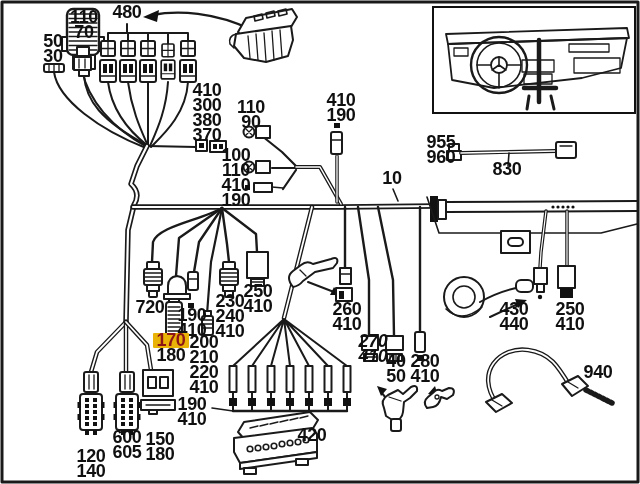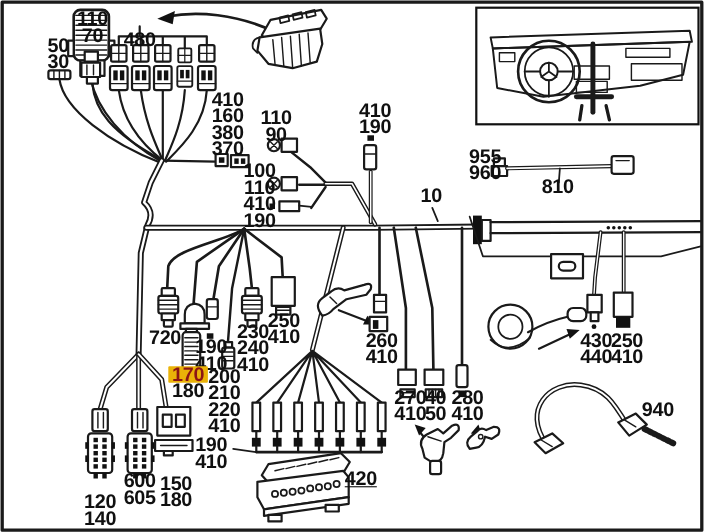--- a/index.html
+++ b/index.html
@@ -410,26 +410,26 @@
 
 <div id="labels">
       <div class="callout" style="left: 35px; top: 34px;">
         <span class="cl">50</span>
         <span class="cl">30</span>
       </div>
       <div class="callout" style="left: 66px; top: 10px;">
         <span class="cl">110</span>
         <span class="cl">70</span>
       </div>
-      <div class="callout" style="left: 109px; top: 5px; margin-top: 24px;">
+      <div class="callout" style="left: 109px; top: 5px;">
         <span class="cl">480</span>
       </div>
       <div class="callout" style="left: 189px; top: 83px;">
         <span class="cl">410</span>
-        <span class="cl">160</span>
+        <span class="cl">300</span>
         <span class="cl">380</span>
         <span class="cl">370</span>
       </div>
       <div class="callout" style="left: 233px; top: 100px;">
         <span class="cl">110</span>
         <span class="cl">90</span>
       </div>
       <div class="callout" style="left: 323px; top: 93px;">
         <span class="cl">410</span>
         <span class="cl">190</span>
@@ -438,21 +438,21 @@
         <span class="cl">100</span>
         <span class="cl">110</span>
         <span class="cl">410</span>
         <span class="cl">190</span>
       </div>
       <div class="callout" style="left: 423px; top: 135px;">
         <span class="cl">955</span>
         <span class="cl">960</span>
       </div>
       <div class="callout" style="left: 489px; top: 162px;">
-        <span class="cl">810</span>
+        <span class="cl">830</span>
       </div>
       <div class="callout" style="left: 374px; top: 171px;">
         <span class="cl">10</span>
       </div>
       <div class="callout" style="left: 132px; top: 300px;">
         <span class="cl">720</span>
       </div>
       <div class="callout" style="left: 174px; top: 308px;">
         <span class="cl">190</span>
         <span class="cl">410</span>
@@ -489,36 +489,36 @@
         <span class="cl">605</span>
       </div>
       <div class="callout" style="left: 142px; top: 432px;">
         <span class="cl">150</span>
         <span class="cl">180</span>
       </div>
       <div class="callout" style="left: 174px; top: 397px;">
         <span class="cl">190</span>
         <span class="cl">410</span>
       </div>
-      <div class="callout" style="left: 310px; top: 428px; text-decoration: underline;">
+      <div class="callout" style="left: 294px; top: 428px;">
         <span class="cl">420</span>
       </div>
-      <div class="callout" style="left: 355px; top: 354px;">
+      <div class="callout" style="left: 355px; top: 334px; font-style: italic;">
         <span class="cl">270</span>
         <span class="cl">410</span>
       </div>
       <div class="callout" style="left: 378px; top: 354px;">
         <span class="cl">40</span>
         <span class="cl">50</span>
       </div>
       <div class="callout" style="left: 407px; top: 354px;">
         <span class="cl">280</span>
         <span class="cl">410</span>
       </div>
-      <div class="callout" style="left: 524px; top: 302px;">
+      <div class="callout" style="left: 496px; top: 302px;">
         <span class="cl">430</span>
         <span class="cl">440</span>
       </div>
       <div class="callout" style="left: 552px; top: 302px;">
         <span class="cl">250</span>
         <span class="cl">410</span>
       </div>
       <div class="callout" style="left: 580px; top: 365px;">
         <span class="cl">940</span>
       </div>

